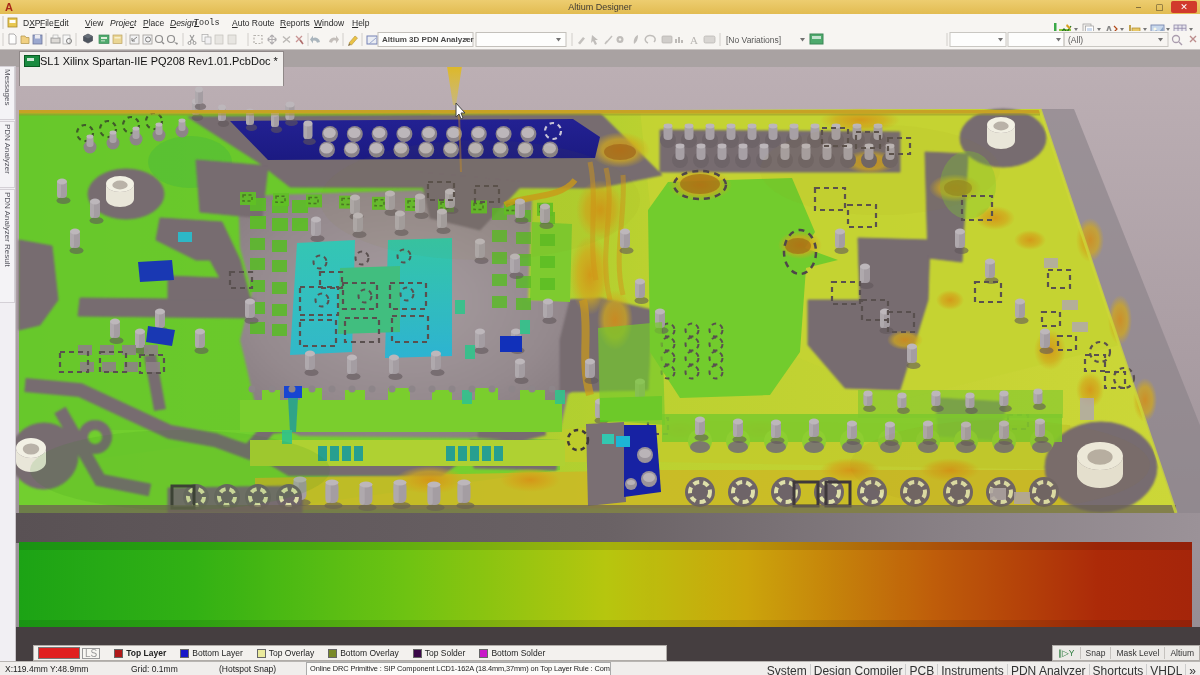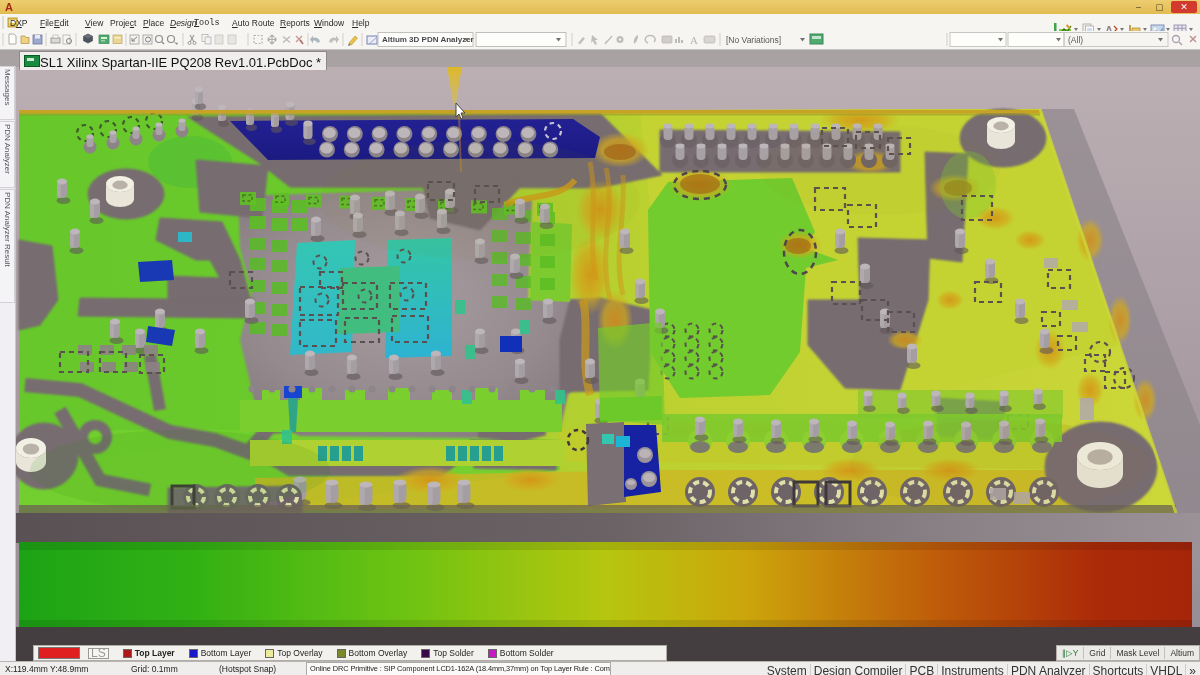--- a/index.html
+++ b/index.html
@@ -7,21 +7,21 @@
 .titlebar .logo{position:absolute;left:5px;top:1px;color:#a82818;font-weight:bold;font-size:11px;line-height:12px;}
 .titlebar .title{position:absolute;left:0;right:0;top:2px;text-align:center;color:#3f3a33;font-size:9px;}
 .winbtns{position:absolute;right:3px;top:1px;height:12px;display:flex;gap:2px;}
 .winbtn{width:19px;height:12px;font-size:9px;line-height:12px;text-align:center;color:#4a4028;}
 .winbtn.close{background:#d13a2c;color:#fff;border-radius:2px;width:26px;}
 .menubar{position:absolute;left:0;top:14px;width:1200px;height:17px;background:#f7f5f2;font-size:8.5px;color:#2a2a2a;}
 .menubar .mitem{position:absolute;top:4px;}
 .menubar u{text-decoration:underline;}
 .toolbar{position:absolute;left:0;top:31px;width:1200px;height:18px;background:#f7f5f2;border-bottom:1px solid #d8d5d0;}
 .tabbar{position:absolute;left:0;top:49px;width:1200px;height:17px;background:#a9a2a2;border-top:1px solid #c8c4c2;}
-.tab{position:absolute;left:19px;top:1px;height:15px;background:#f0eeec;border:1px solid #8f8888;border-bottom:none;font-size:13px;color:#111;padding:3px 5px 0 20px;}
+.tab{position:absolute;left:19px;top:1px;height:15px;background:#f0eeec;border:1px solid #8f8888;border-bottom:none;font-size:11px;color:#111;padding:3px 5px 16px 20px;}
 .tabicon{position:absolute;left:4px;top:3px;width:14px;height:10px;background:#1a8a40;border:1px solid #0a5a24;}
 .tabicon:after{content:"";position:absolute;left:2px;top:2px;width:7px;height:3px;background:#cfe8d8;}
 .sidebar{position:absolute;left:0;top:66px;width:15px;height:595px;background:#f1eff3;border-right:1px solid #c9c5c9;z-index:8;}
 .vtab{position:absolute;left:0;width:14px;background:#f4f3f6;border:1px solid #d4d0d6;border-left:none;color:#55555e;font-size:8px;z-index:9;}
 .vtab span{display:block;writing-mode:vertical-rl;white-space:nowrap;margin:2px auto 0 auto;}
 .bottombar{position:absolute;left:0;top:645px;width:1200px;height:16px;background:#453e40;}
 .layerpanel{position:absolute;left:33px;top:0px;width:624px;height:14px;background:#f3f1ee;border:1px solid #b0aca8;display:flex;align-items:center;font-size:8.5px;color:#222;padding:0 4px;}
 .lchip{width:9px;height:9px;display:inline-block;margin:0 3px 0 14px;border:1px solid #666;box-sizing:border-box;}
 .snapbtns{position:absolute;right:0px;top:0px;height:14px;background:#eceae7;border:1px solid #b0aca8;display:flex;align-items:center;font-size:8.5px;color:#333;}
 .snapbtns span{padding:0 5px;border-left:1px solid #c5c2be;height:12px;line-height:13px;}
@@ -1031,20 +1031,21 @@
     <span>Messages</span>
   </div>
 <div class="vtab" style="top:121px;height:65px;">
     <span>PDN Analyzer</span>
   </div>
 <div class="vtab" style="top:189px;height:112px;">
     <span>PDN Analyzer Result</span>
   </div>
 <div class="titlebar">
 <div class="logo">A</div>
+<div class="title">Altium Designer</div>
 <div class="winbtns">
       <div class="winbtn">–</div>
       <div class="winbtn">▢</div>
       <div class="winbtn close">✕</div>
     </div>
 </div>
 <div class="menubar">
 <svg style="position:absolute;left:0;top:0" width="1200" height="17" viewBox="0 0 1200 17">
 <line x1="3" y1="2" x2="3" y2="15" stroke="#c9c6c1"></line>
 <rect x="8" y="4" width="9" height="9" fill="#e8c850" stroke="#a88828" stroke-width="0.8"></rect>
@@ -1077,25 +1078,25 @@
         <circle cx="4" cy="7" r="1.5" fill="#f8f8e8"></circle>
         <path d="M1,12 l4,-4 l3,2 l4,-5 v7 Z" fill="#90a8c8"></path>
       </g>
       <path d="M1166,14 l4,0 l-2,3 Z" fill="#777"></path>
 <g transform="translate(1174,8)">
         <rect x="0" y="3" width="12" height="10" fill="#e8e6ee" stroke="#9088a8" stroke-width="0.8"></rect>
         <path d="M0,6.3 h12 M0,9.6 h12 M4,3 v10 M8,3 v10" stroke="#9088a8" stroke-width="0.8"></path>
       </g>
       <path d="M1189,14 l4,0 l-2,3 Z" fill="#777"></path>
 </svg>
-<span class="mitem" style="left:10px;">D<u>X</u>P</span>
+<span class="mitem" style="left:23px;">D<u>X</u>P</span>
 <span class="mitem" style="left:40px;"><u>F</u>ile</span>
 <span class="mitem" style="left:54px;"><u>E</u>dit</span>
 <span class="mitem" style="left:85px;"><u>V</u>iew</span>
-<span class="mitem" style="left:110px;">Proje<u>c</u>t</span>
+<span class="mitem" style="left:110px;font-style:italic;">Proje<u>c</u>t</span>
 <span class="mitem" style="left:143px;"><u>P</u>lace</span>
 <span class="mitem" style="left:170px;font-style:italic;"><u>D</u>esign</span>
 <span class="mitem" style="left:194px;font-family:Liberation Mono, monospace;"><u>T</u>ools</span>
 <span class="mitem" style="left:232px;"><u>A</u>uto Route</span>
 <span class="mitem" style="left:280px;"><u>R</u>eports</span>
 <span class="mitem" style="left:314px;"><u>W</u>indow</span>
 <span class="mitem" style="left:352px;"><u>H</u>elp</span>
 </div>
 <div class="toolbar">
 <svg width="1200" height="18" viewBox="0 0 1200 18">
@@ -1186,31 +1187,31 @@
 <path d="M1190,5 l6,6 m-6,0 l6,-6" stroke="#b07878" stroke-width="1.4"></path>
       </g>
 </svg>
 </div>
 <div class="tabbar">
 <div class="tab"><div class="tabicon"></div>SL1 Xilinx Spartan-IIE PQ208 Rev1.01.PcbDoc *</div>
 </div>
 <div class="bottombar">
 <div class="layerpanel">
 <span style="display:inline-block;width:40px;height:10px;background:#e02020;border:1px solid #777;"></span>
-<span style="display:inline-block;font-size:12px;border:1px solid #999;background:#f8f6f2;color:#999;padding:0 2px;margin-left:8px;height:9px;line-height:9px;">LS</span>
+<span style="display:inline-block;font-size:10px;border:1px solid #999;background:#f8f6f2;color:#999;padding:0 2px;margin-left:2px;height:9px;line-height:9px;">LS</span>
 <span class="lchip" style="background:#b01818;"></span><b>Top&nbsp;Layer</b>
 <span class="lchip" style="background:#1818c8;"></span>Bottom&nbsp;Layer
 <span class="lchip" style="background:#eaea9c;"></span>Top&nbsp;Overlay
 <span class="lchip" style="background:#7a8a28;"></span>Bottom&nbsp;Overlay
 <span class="lchip" style="background:#3a0848;"></span>Top&nbsp;Solder
 <span class="lchip" style="background:#c818c8;"></span>Bottom&nbsp;Solder
 </div>
 <div class="snapbtns">
       <span style="border-left:none;color:#287a3a;">∥▷Y</span>
-      <span>Grid</span>
+      <span>Snap</span>
       <span>Mask&nbsp;Level</span>
       <span>Altium</span>
     </div>
 </div>
 <div class="statusbar">
 <div class="lft" style="left:5px;">X:119.4mm Y:48.9mm</div>
     <div class="lft" style="left:131px;text-align:right;">Grid: 0.1mm</div>
     <div class="lft" style="left:219px;">(Hotspot Snap)</div>
 <div class="mid">Online DRC Primitive : SIP Component LCD1-162A (18.4mm,37mm) on Top Layer Rule : Compor</div>
 <div class="rgt"><span><u>S</u>ystem</span><span><u>D</u>esign Compiler</span><span><u>P</u>CB</span><span><u>I</u>nstruments</span><span>PDN Analyzer</span><span>Shortcuts</span><span><u>V</u>HDL</span><span>»</span></div>

